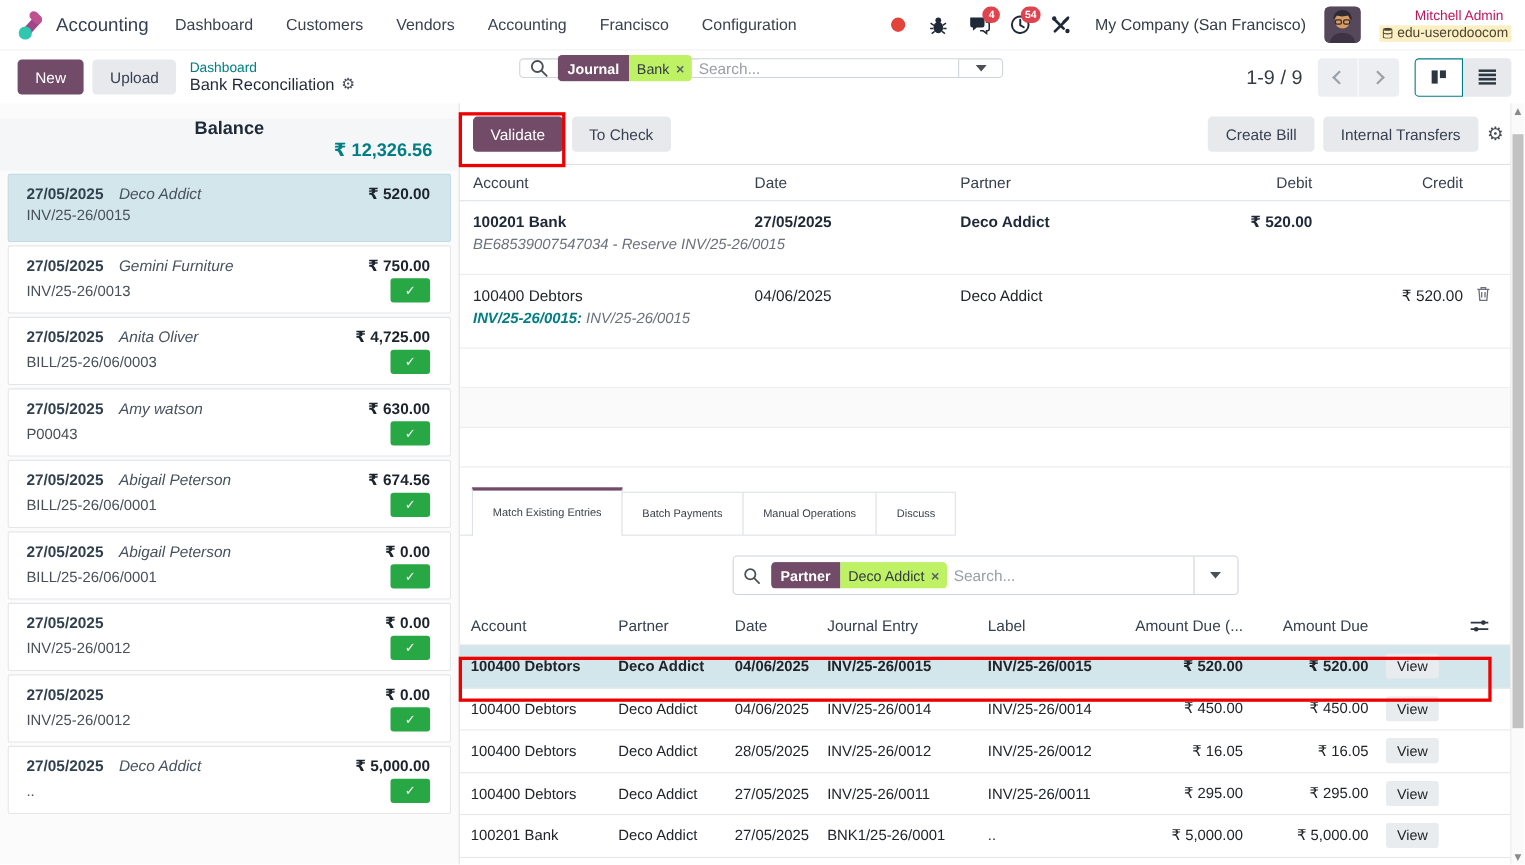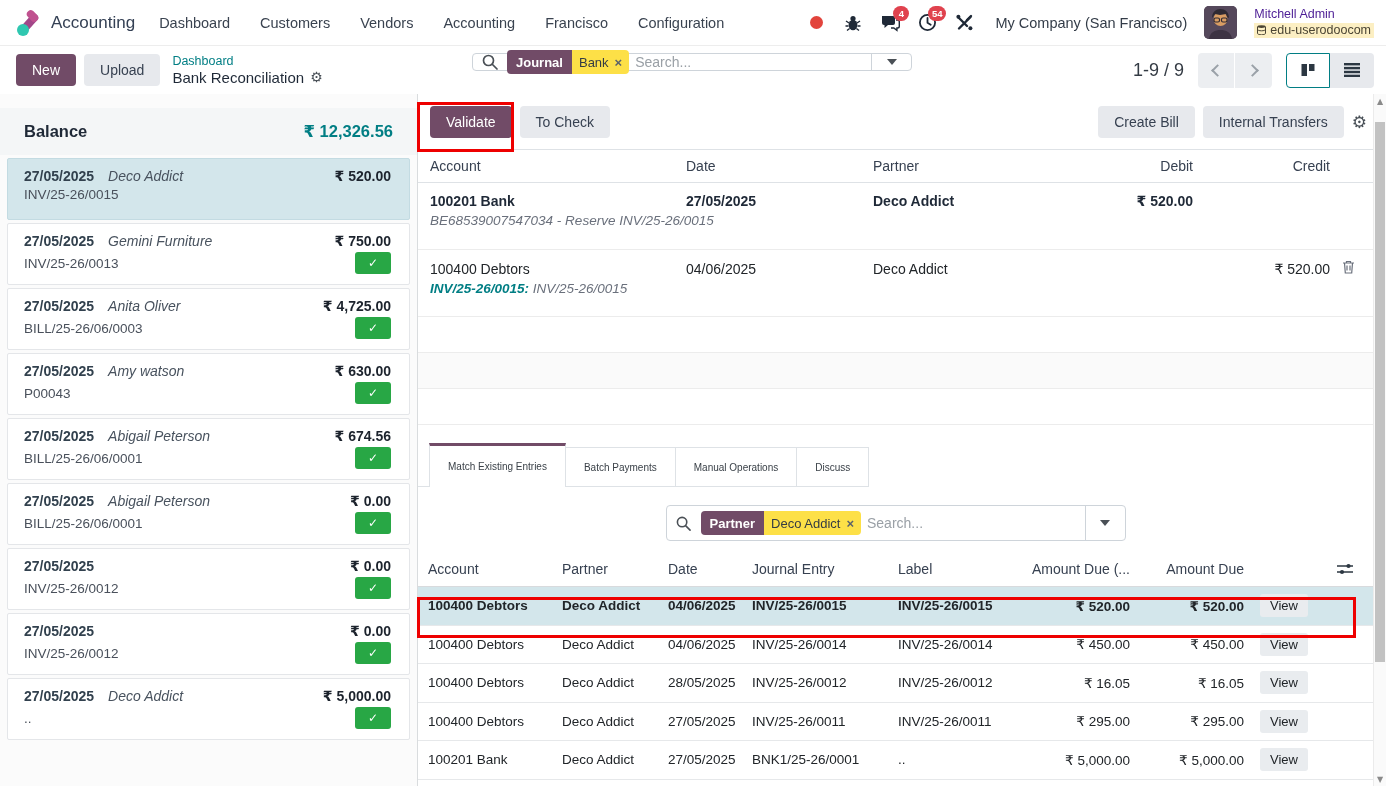--- a/index.html
+++ b/index.html
@@ -17,37 +17,37 @@
   .app-name { font-size:17px; color:#344054; margin-right:14px; }
   .menu { display:flex; align-items:center; gap:30px; }
   .menu-item { font-size:14.5px; color:#3a4350; cursor:pointer; white-space:nowrap; }
   .nav-right { margin-left:auto; display:flex; align-items:center; gap:17px; }
   .sys-icon { position:relative; display:inline-flex; align-items:center; justify-content:center; width:20px; height:20px; cursor:pointer; }
   .red-dot { width:13px; height:13px; border-radius:50%; background:#e2443c; }
   .badge { position:absolute; top:-7px; right:-9px; min-width:16px; height:15px; padding:0 4px; background:#e0424e; color:#fff; font-size:9.5px; font-weight:700; border-radius:8px; display:flex; align-items:center; justify-content:center; }
   .company-name { font-size:14.5px; color:#333c48; margin-left:4px; white-space:nowrap; cursor:pointer; }
   .avatar { width:33px; height:33px; border-radius:5px; background:#584a5c; overflow:hidden; position:relative; flex:0 0 33px; cursor:pointer; }
   .user-block { display:flex; flex-direction:column; line-height:1.25; cursor:pointer; }
-  .user-name { font-size:12.5px; color:#4c1d95; }
+  .user-name { font-size:12.5px; color:#be185d;margin-left:32px; }
   .user-db { font-size:12.5px; color:#4a4433; background:#fcefc3; padding:0 3px; display:inline-flex; align-items:center; gap:4px; }
 
   
   .control-row { height:48px; flex:0 0 48px; display:flex; align-items:center; padding:0 12px 0 16px; background:#fff; position:relative; }
   .btn { border:none; border-radius:4px; font-size:14px; padding:8px 16px; cursor:pointer; font-family:inherit; }
   .btn-primary { background:#714B67; color:#fff; }
   .btn-secondary { background:#e7e9ed; color:#374151; }
   .crumb-block { margin-left:12px; line-height:1.15; }
   .crumb-parent { font-size:12.5px; color:#017E84; cursor:pointer; }
   .crumb-current { font-size:15px; color:#1f2937; display:flex; align-items:center; gap:6px; }
   .gear-glyph { font-family:"DejaVu Sans",sans-serif; color:#495057; cursor:pointer; }
   .searchbar { position:absolute; left:472px; top:7px; width:440px; height:18px; border:1px solid #ced4da; border-radius:4px; display:flex; align-items:center; background:#fff; }
   .search-icon-wrap { width:34px; display:flex; justify-content:center; }
   .facet { display:flex; align-items:stretch; border-radius:4px; overflow:hidden; font-size:13px; height:24px; margin-right:6px; }
   .facet-label { background:#714B67; color:#fff; display:flex; align-items:center; padding:0 9px; font-weight:600; }
-  .facet-value { background:#fde047; color:#343b44; display:flex; align-items:center; padding:4px 7px; gap:6px; }
+  .facet-value { background:#bef264; color:#343b44; display:flex; align-items:center; padding:4px 7px; gap:6px; }
   .facet-x { font-size:13px; color:#5a616b; cursor:pointer; font-weight:700; }
   .search-input { border:none; outline:none; flex:1; font-size:14px; color:#374151; font-family:inherit; min-width:40px; }
   .search-input::placeholder { color:#9aa0a6; }
   .search-caret { width:40px; align-self:stretch; border-left:1px solid #ced4da; display:flex; align-items:center; justify-content:center; cursor:pointer; }
   .caret-down { width:0; height:0; border-left:5px solid transparent; border-right:5px solid transparent; border-top:6px solid #4a5056; }
   .cp-right { margin-left:auto; display:flex; align-items:center; gap:14px; }
   .pager-text { font-size:18px; color:#343b44; }
   .pager-btns { display:flex; }
   .pager-btn { width:37px; height:35px; background:#eceef1; display:flex; align-items:center; justify-content:center; cursor:pointer; }
   .pager-btn:first-child { border-radius:4px 0 0 4px; border-right:1px solid #fff; }
@@ -57,21 +57,21 @@
   .chev.r { transform:rotate(-135deg); margin-right:3px; }
   .chev.dark { border-color:#4a5056; }
   .view-switch { display:flex; }
   .vs-btn { width:44px; height:35px; display:flex; align-items:center; justify-content:center; cursor:pointer; }
   .vs-kanban { border:1px solid #017E84; border-radius:4px 0 0 4px; background:#fff; }
   .vs-list { background:#e7e9ed; border-radius:0 4px 4px 0; }
 
   
   .body { flex:1; display:flex; min-height:0; position:relative; }
   .left-panel { width:418px; flex:0 0 418px; background:#fbfbfb; border-right:1px solid #d9dcde; overflow:hidden; }
-  .balance-head { margin-top:14px; height:47px; background:#f4f6f7; display:flex; align-items:center; padding:0 24px; }
+  .balance-head { margin-top:14px; height:47px; background:#f4f6f7; display:flex; align-items:center; padding:0 24px;flex-direction:column; }
   .balance-label { font-size:16.5px; font-weight:700; color:#1f2937; }
   .balance-amount { margin-left:auto; font-size:16.5px; font-weight:700; color:#017E84; }
   .card { margin:3px 7px 0 7px; background:#fff; border:1px solid #e4e6e9; border-radius:2px; padding:9px 18px 7px 16px; height:62px; cursor:pointer; }
   .card.selected { background:#d3e6eb; border-color:#c3dbe2; }
   .card-l1 { display:flex; align-items:baseline; }
   .c-date { font-size:14px; font-weight:700; color:#32414e; }
   .c-partner { font-size:14px; font-style:italic; color:#48525e; margin-left:14px; }
   .c-amt { margin-left:auto; font-size:14px; font-weight:700; color:#1c232d; }
   .card-l2 { display:flex; align-items:center; margin-top:3px; }
   .c-ref { font-size:13.5px; color:#49505b; }

